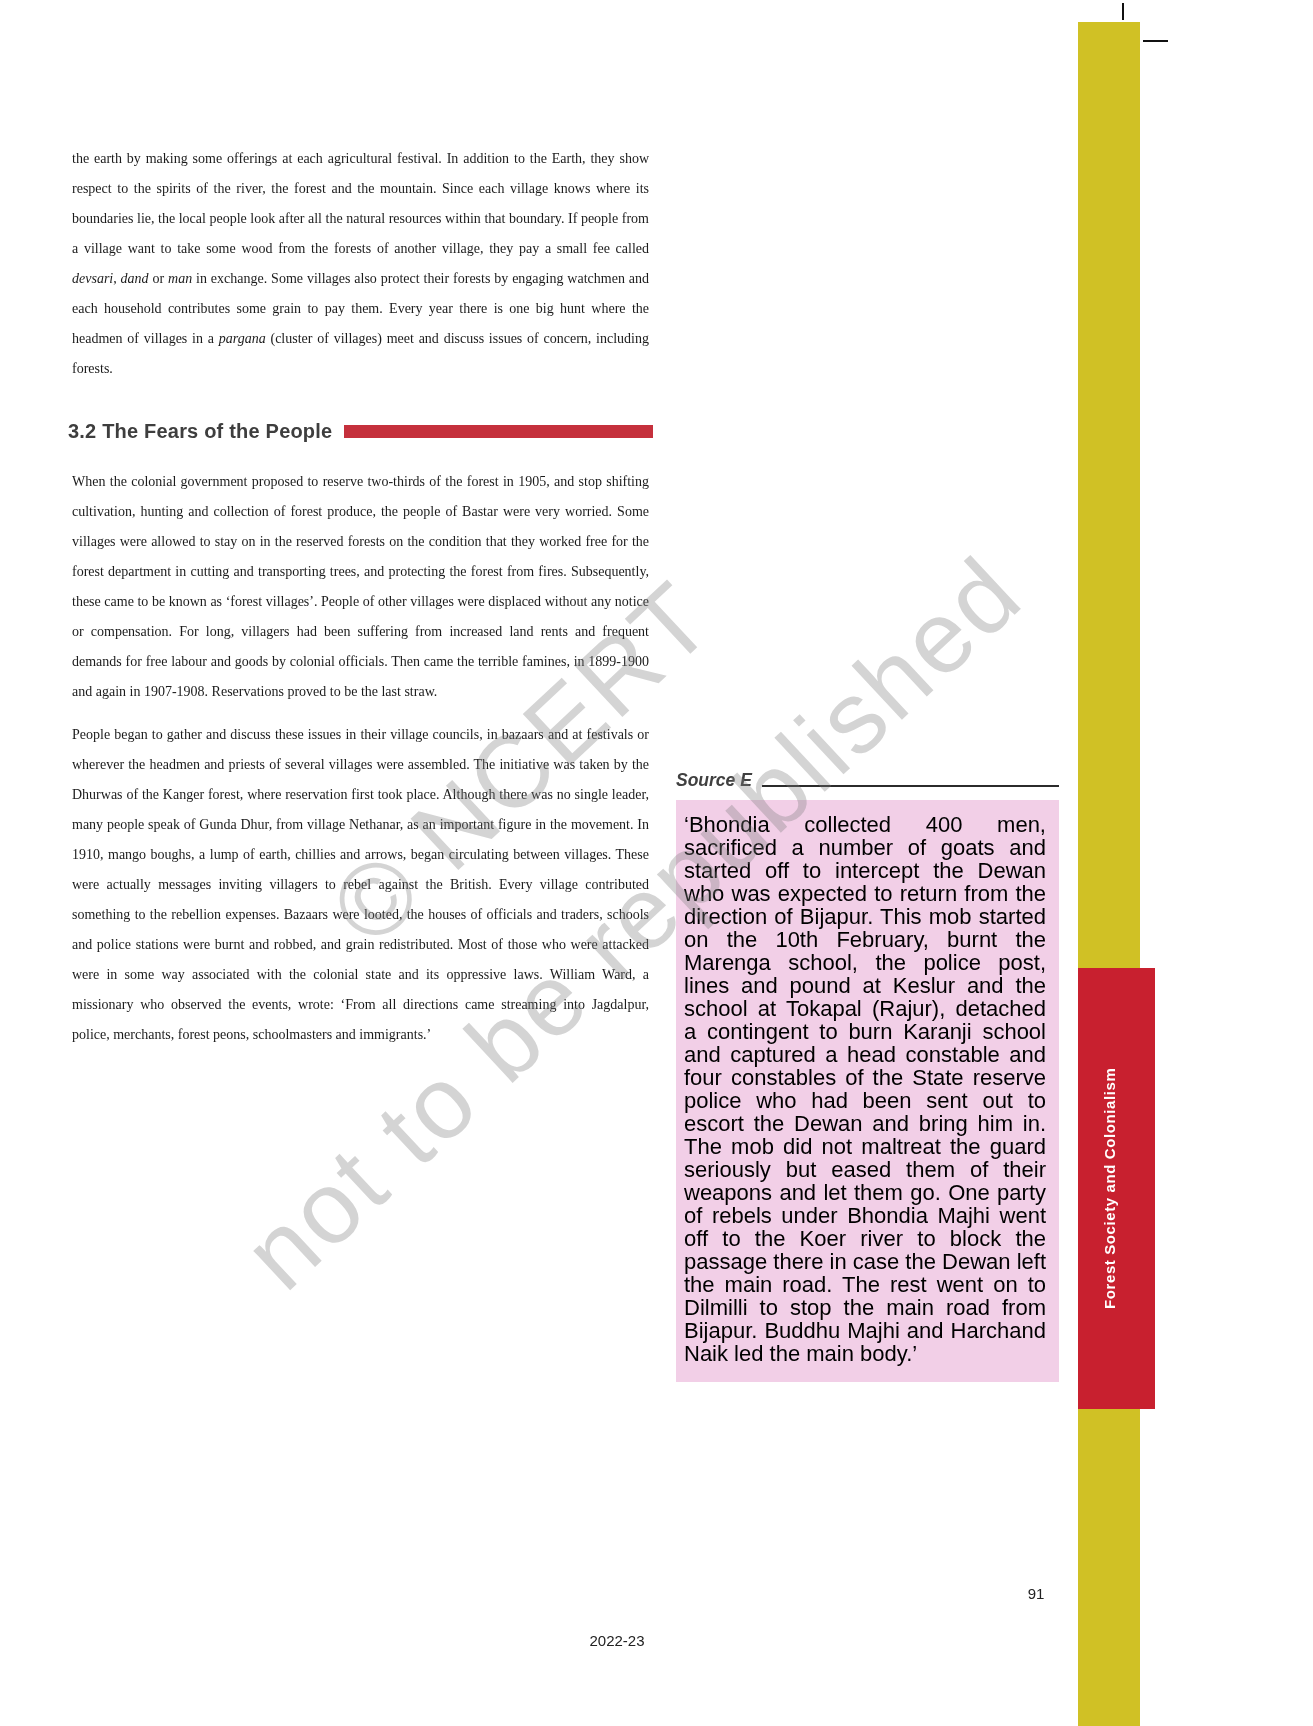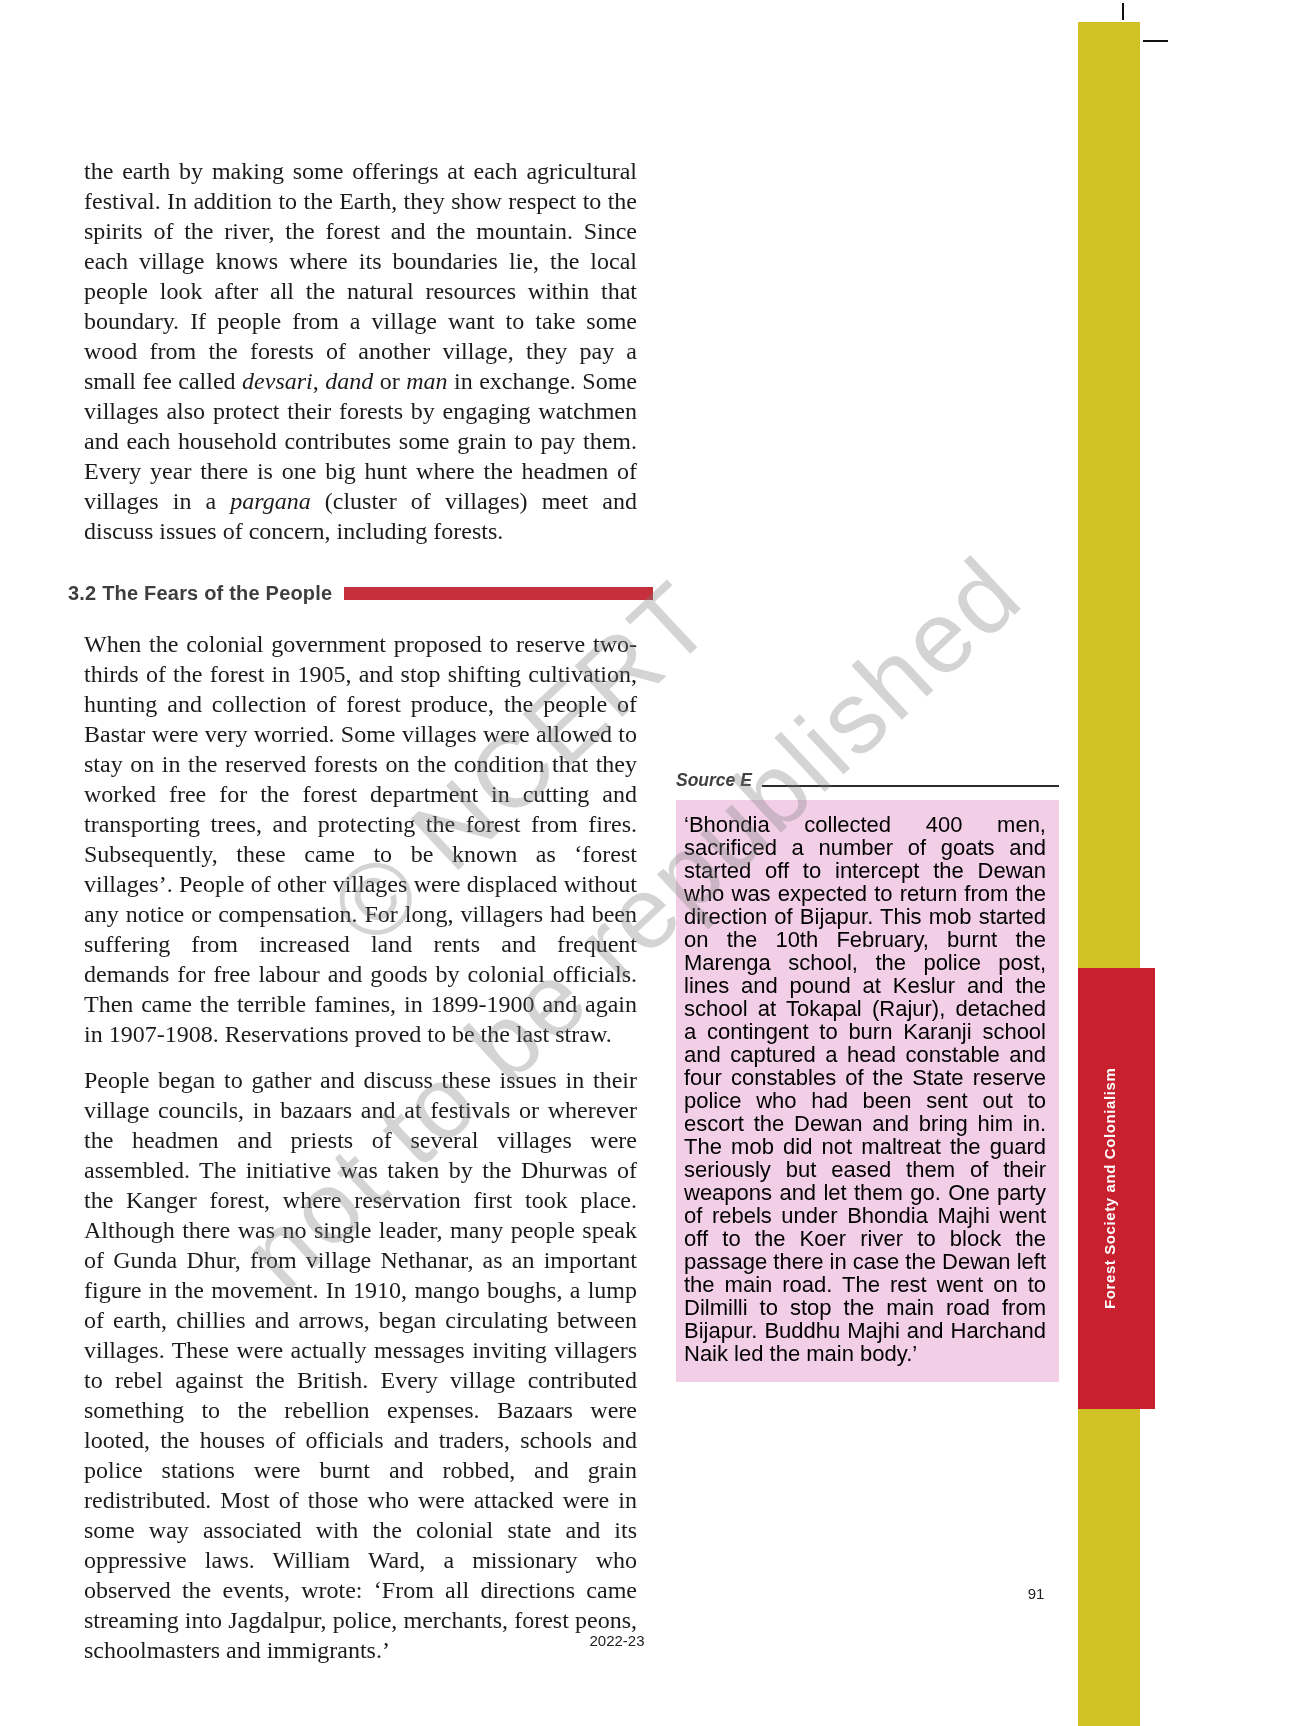--- a/index.html
+++ b/index.html
@@ -16,22 +16,22 @@
     overflow:hidden;
     font-family:"Liberation Serif", serif;
   }
 
   
   .main-col{
     position:absolute;left:68px;top:140px;width:585px;
     color:#1b1b1b;
   }
   .main-col p{
-    margin:16px;
-    font-size:24px;
+    margin:4px;
+    font-size:14px;
     line-height:30px;
     text-align:justify;
   }
   .main-col p + p{margin-top:13px;}
   .it{font-style:italic;}
 
   .section-heading{
     display:flex;align-items:center;gap:12px;
     margin:36px 0 24px 0;
     font-family:"Liberation Sans", sans-serif;

